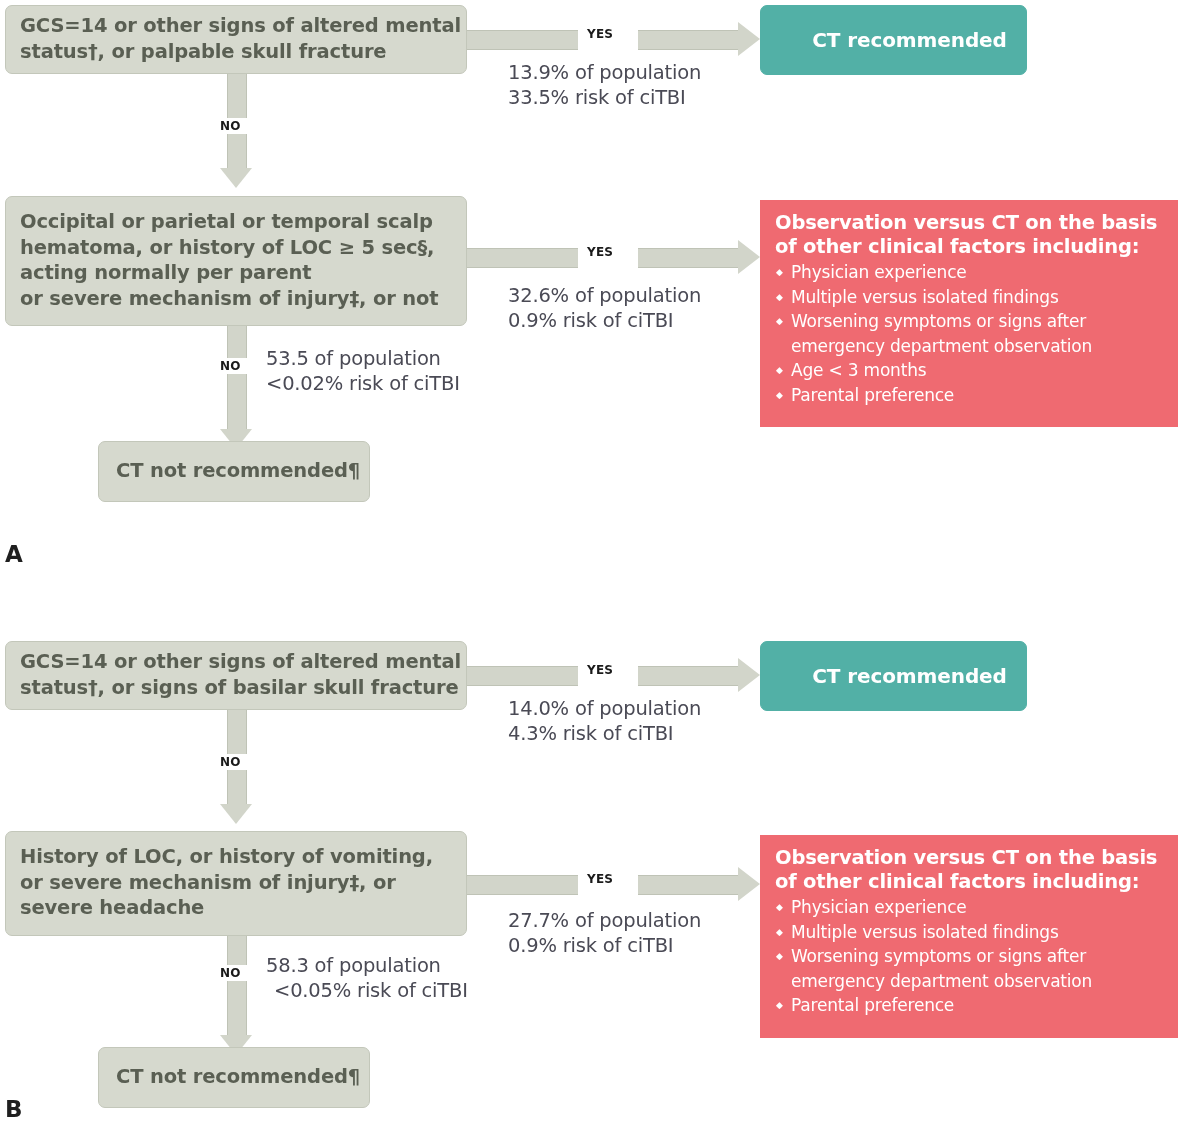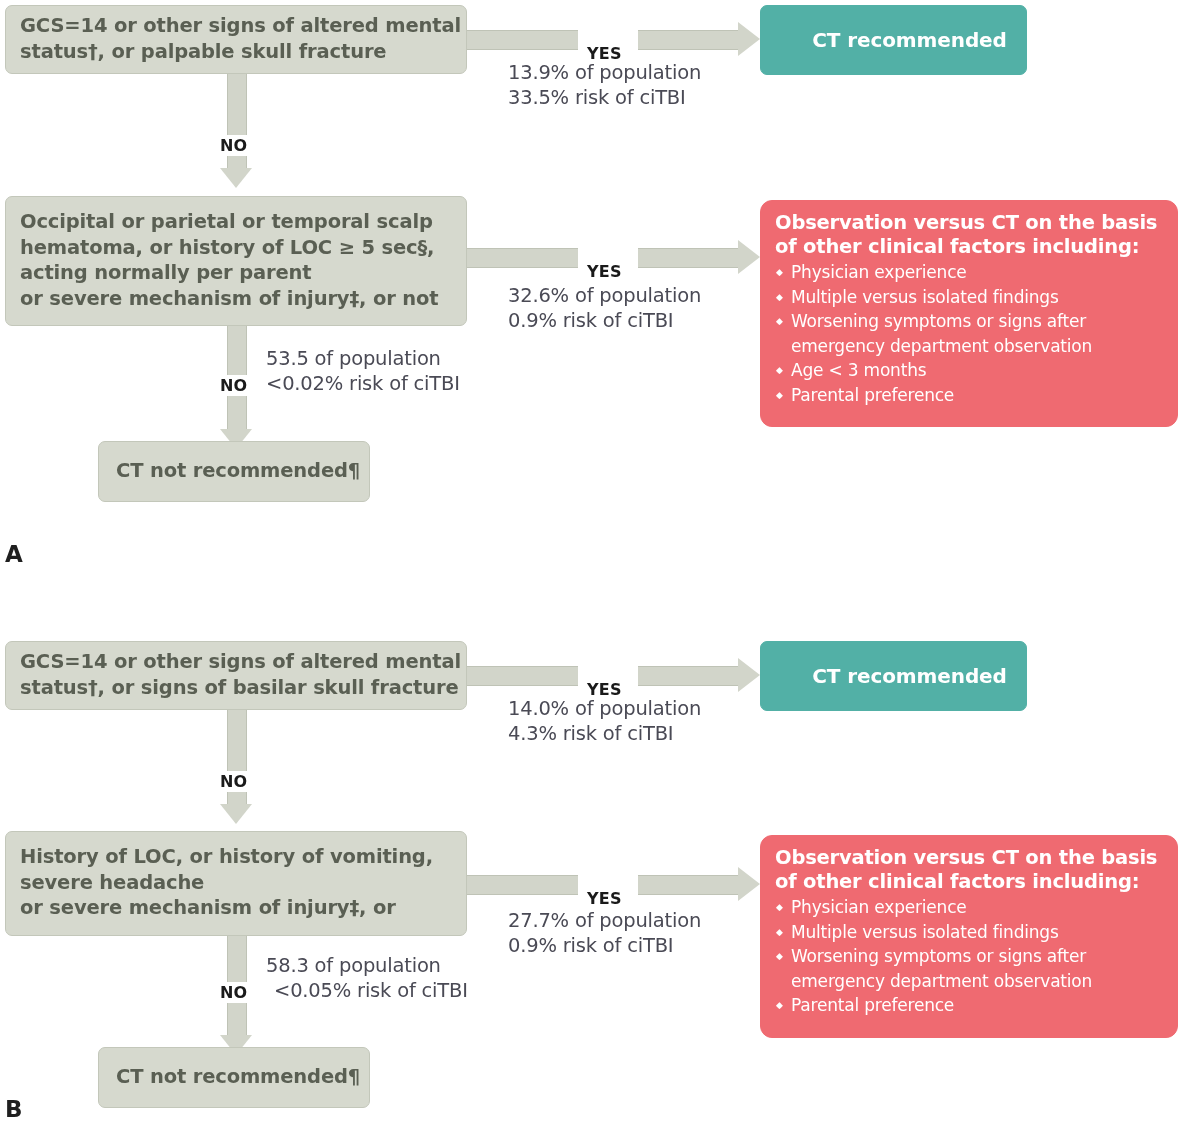--- a/index.html
+++ b/index.html
@@ -60,21 +60,21 @@
     align-items: center;
   }
   .node.teal .line {
     font-size: 20px;
     line-height: 26px;
     letter-spacing: -0.1px;
   }
   .node.red {
     background: #ef6a71;
     border: 1px solid #ef6a71;
-    border-radius: 12px;
+    border-radius: 0;
     color: #ffffff;
     padding: 10px 8px 10px 14px;
     justify-content: flex-start;
   }
   .node.red .head {
     font-size: 19.5px;
     line-height: 24px;
     font-weight: bold;
     white-space: pre;
     letter-spacing: -0.2px;
@@ -127,27 +127,26 @@
   .hhead {
     position: absolute;
     width: 0; height: 0;
     border-top: 17px solid transparent;
     border-bottom: 17px solid transparent;
     border-left: 22px solid #d2d5ca;
   }
 
   .branch-label {
     position: absolute;
-    font-size: 16px;
+    font-size: 12px;
     font-weight: bold;
     color: #1a1a1a;
     background: #ffffff;
     padding: 1px 7px;
     letter-spacing: 0.2px;
-    margin-top: 17px;
   }
   .stat {
     position: absolute;
     font-size: 19.5px;
     line-height: 26px;
     color: #4a4a55;
     white-space: pre;
     letter-spacing: -0.2px;
   }
 </style>
@@ -237,22 +236,22 @@
 
   <div class="stat" style="left:508px; top:81px;">14.0% of population</div>
   <div class="stat" style="left:508px; top:106px;">4.3% risk of ciTBI</div>
 
   <div class="vconn" style="left:227px; top:95px; height:94px;"></div>
   <div class="vhead" style="left:220px; top:189px;"></div>
   <div class="branch-label" style="left:213px; top:139px;">NO</div>
 
   <div class="node gray" id="b-rule2" style="left:5px; top:216px; width:462px; height:105px;">
     <div class="line">History of LOC, or history of vomiting,</div>
+    <div class="line">or severe mechanism of injury‡, or</div>
     <div class="line">severe headache</div>
-    <div class="line">or severe mechanism of injury‡, or</div>
   </div>
 
   <div class="hconn" style="left:467px; top:260px; width:111px;"></div>
   <div class="branch-label" style="left:580px; top:256px;">YES</div>
   <div class="hconn" style="left:638px; top:260px; width:100px;"></div>
   <div class="hhead" style="left:738px; top:252px;"></div>
 
   <div class="stat" style="left:508px; top:293px;">27.7% of population</div>
   <div class="stat" style="left:508px; top:318px;">0.9% risk of ciTBI</div>
 

